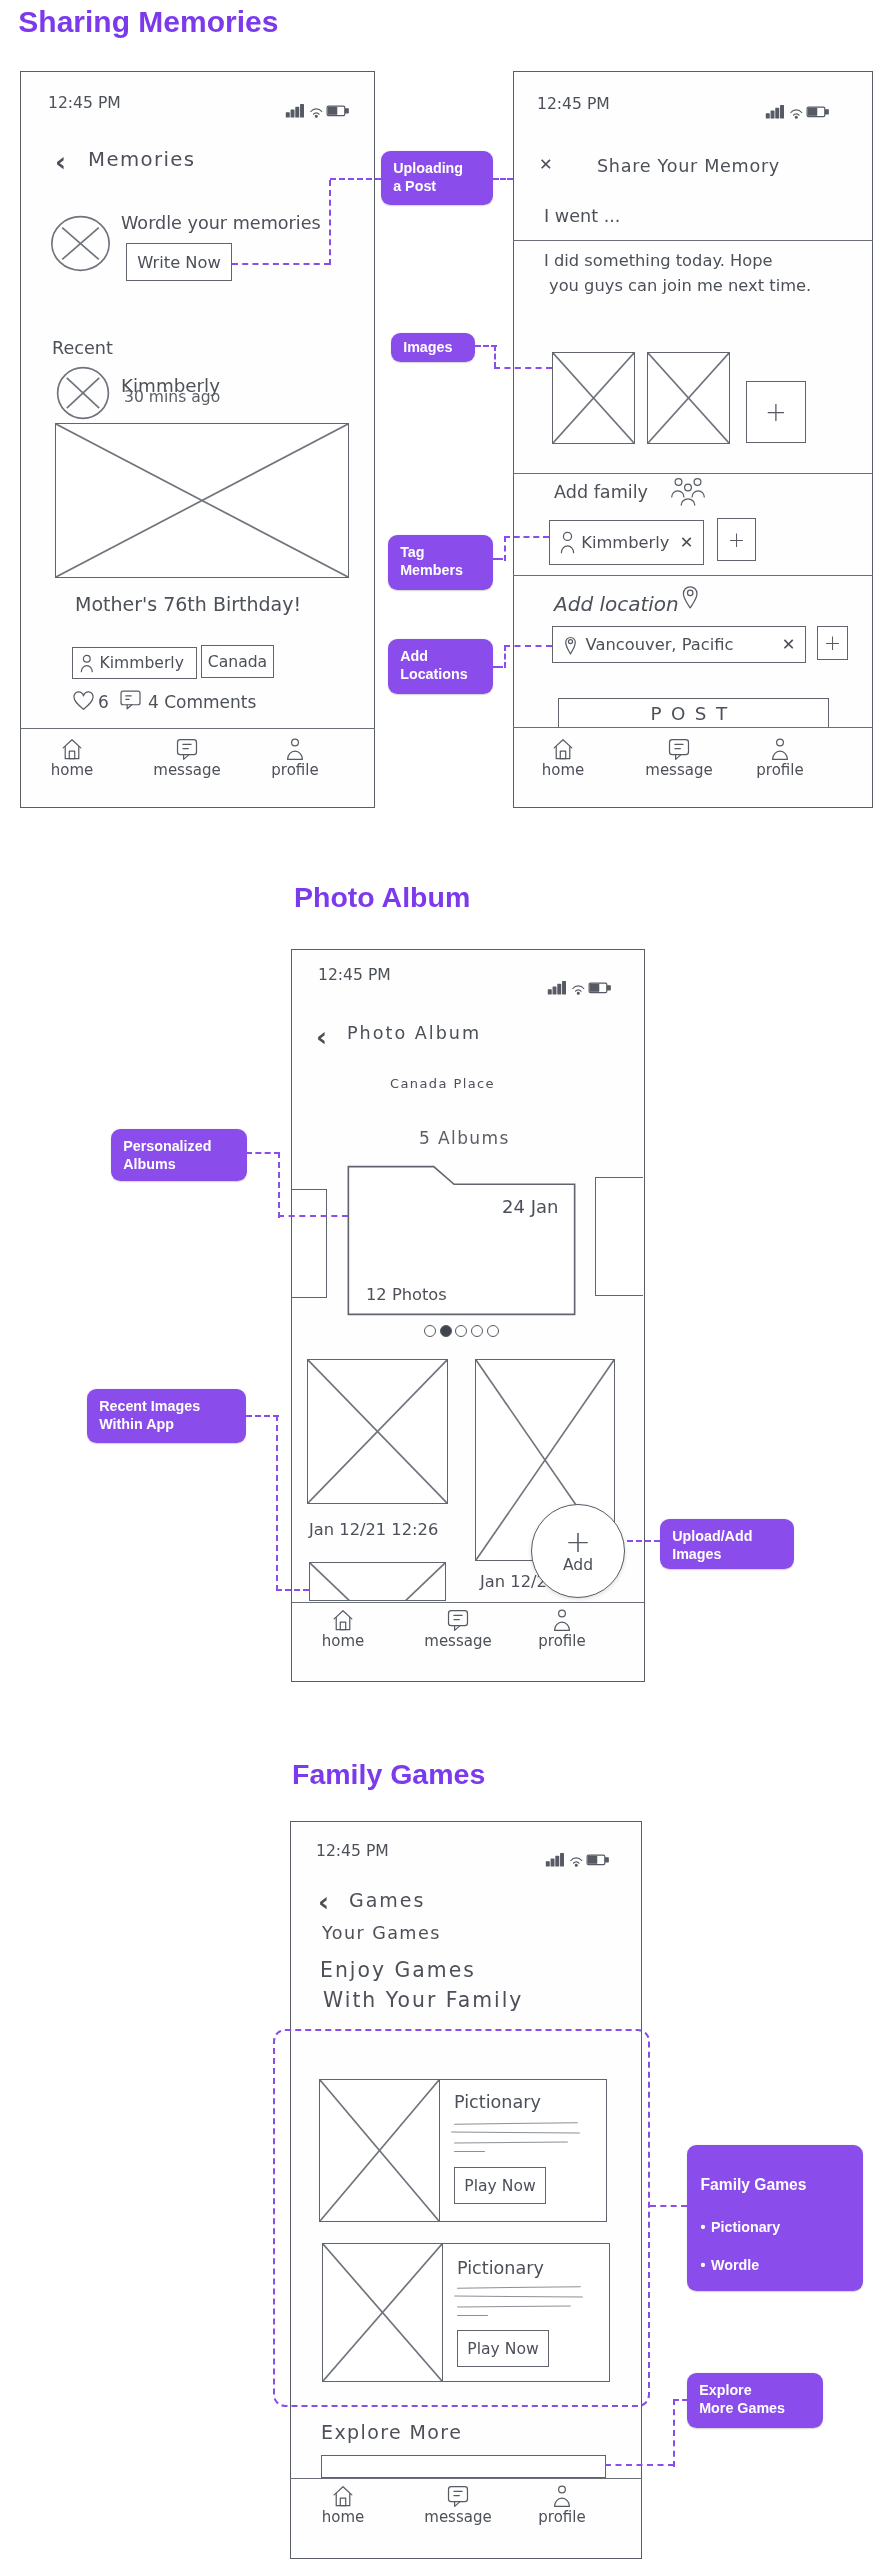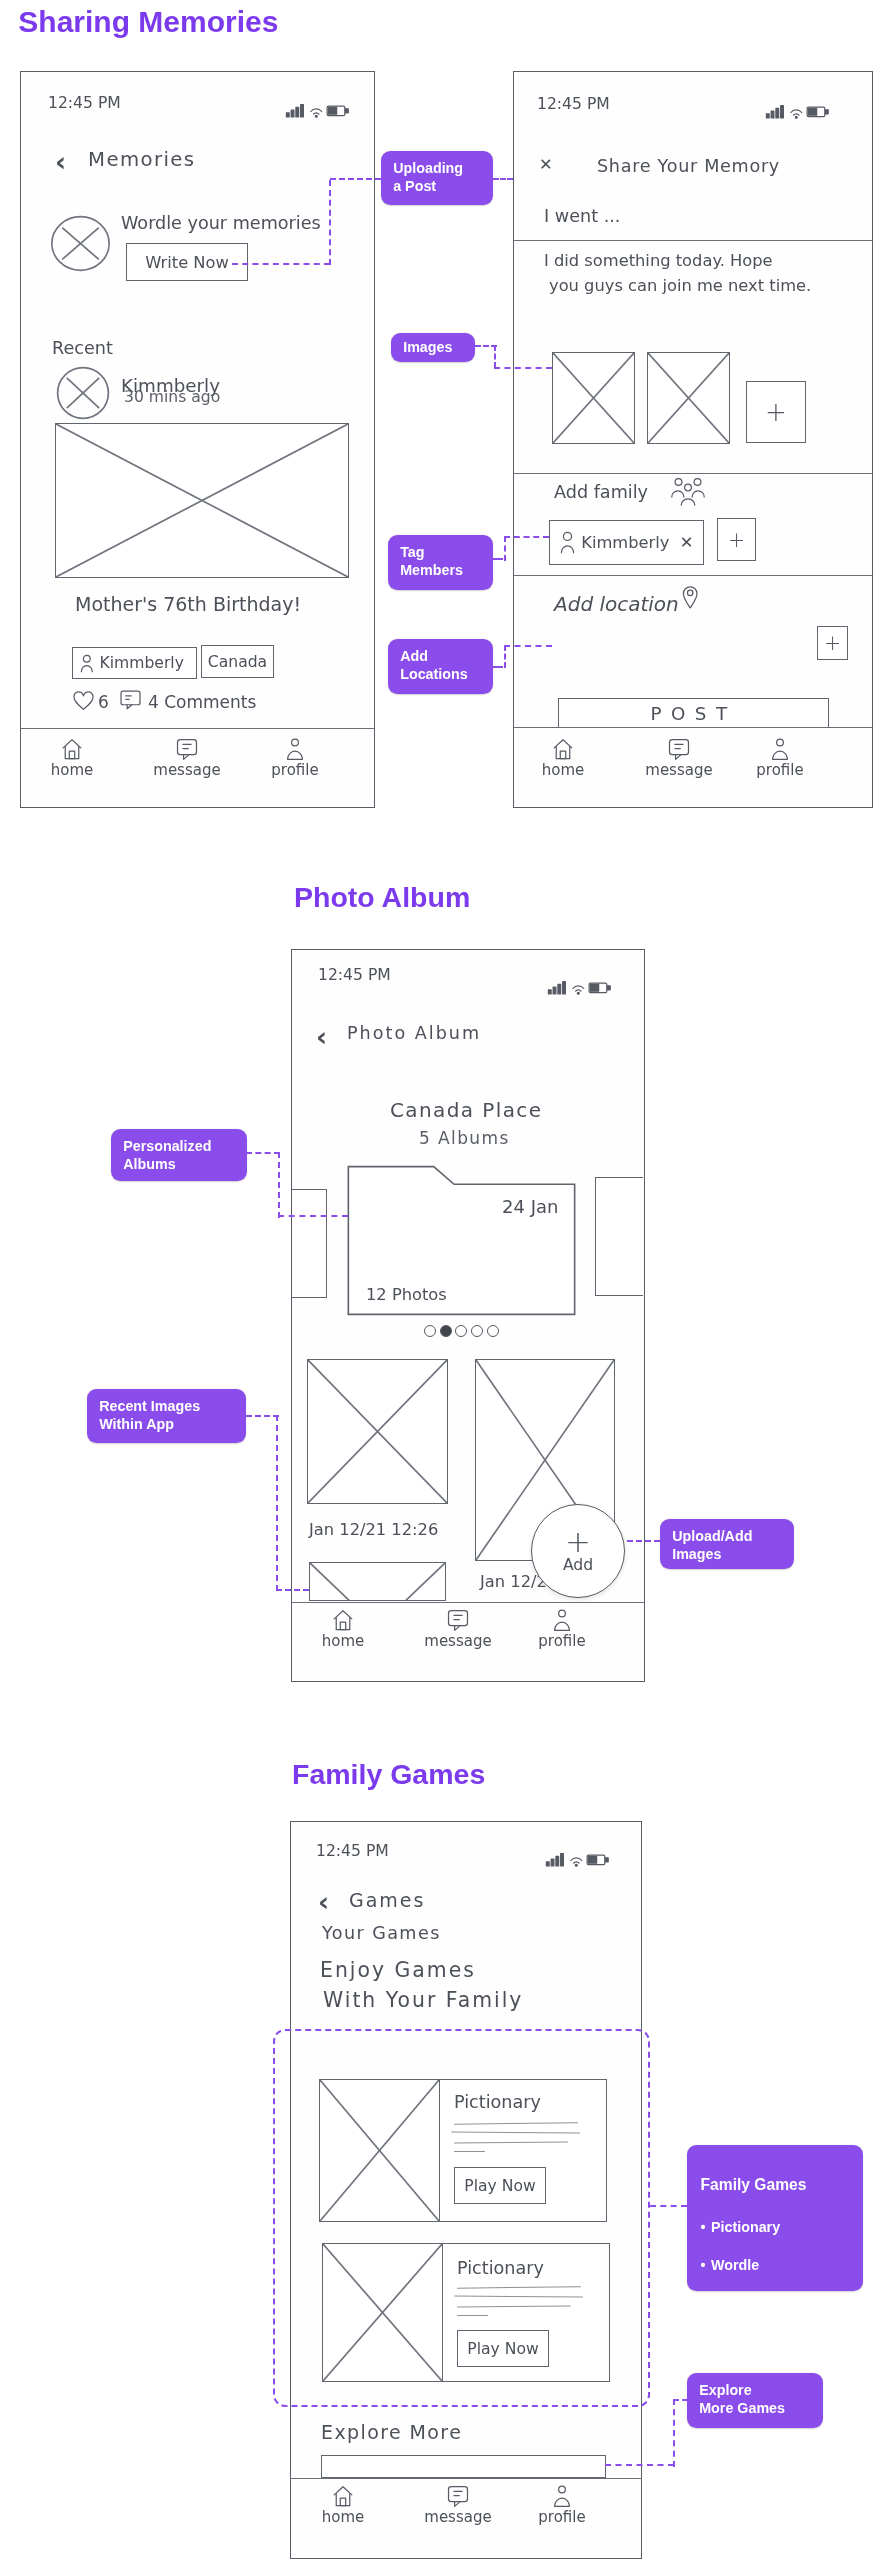--- a/index.html
+++ b/index.html
@@ -61,21 +61,21 @@
   <div class="a hand" style="left:88px;top:148px;font-size:19.7px;letter-spacing:1.4px;">Memories</div>
 
   <div class="a" style="left:50px;top:215px;width:61px;height:57px;">
     <svg class="xsvg" viewBox="0 0 100 100" preserveAspectRatio="none">
         <circle cx="50" cy="50" r="47"></circle>
         <line x1="20" y1="22" x2="80" y2="78"></line>
         <line x1="80" y1="22" x2="20" y2="78"></line>
       </svg>
   </div>
   <div class="a hand" style="left:121px;top:213px;font-size:17.6px;">Wordle your memories</div>
-  <div class="a bx flexc hand" style="left:126px;top:243px;width:122px;height:38px;font-size:16.3px;">Write Now</div>
+  <div class="a bx flexc hand" style="left:126px;top:243px;width:106px;height:38px;font-size:16.3px;">Write Now</div>
 
   <div class="a hand" style="left:52px;top:338px;font-size:17.6px;">Recent</div>
   <div class="a" style="left:56px;top:366px;width:54px;height:54px;">
     <svg class="xsvg" viewBox="0 0 100 100" preserveAspectRatio="none">
         <circle cx="50" cy="50" r="47"></circle>
         <line x1="20" y1="22" x2="80" y2="78"></line>
         <line x1="80" y1="22" x2="20" y2="78"></line>
       </svg>
   </div>
   <div class="a hand" style="left:121px;top:375px;font-size:18.3px;">Kimmberly</div>
@@ -207,20 +207,30 @@
   <div class="a bx flexc plus-sm" style="left:717px;top:518px;width:39px;height:43px;"></div>
   <div class="hr" style="left:513px;top:575px;width:360px;"></div>
 
   <div class="a hand" style="left:554px;top:592px;font-size:20px;font-style:italic;">Add location</div>
   <svg class="a" style="left:680px;top:584px;" width="20.4" height="26" viewBox="0 0 30 38">
       <g class="icn">
         <path d="M15 35 C9 26 5 21 5 14 a10 10 0 1 1 20 0 C25 21 21 26 15 35 Z"></path>
         <circle cx="15" cy="13" r="4"></circle>
       </g>
     </svg>
+  <div class="a bx" style="left:552px;top:626px;width:254px;height:37px;display:flex;align-items:center;gap:8.1px;padding:0 9.5px;">
+    <svg width="15" height="22" viewBox="0 0 22 32">
+        <g class="icn">
+          <path d="M11 29 C7 22 4 18 4 12 a7 7 0 1 1 14 0 C18 18 15 22 11 29 Z"></path>
+          <circle cx="11" cy="11" r="3"></circle>
+        </g>
+      </svg>
+    <span class="hand" style="font-size:16.3px;">Vancouver, Pacific</span>
+    <span class="close-x" style="margin-left:auto;"></span>
+  </div>
   <div class="a bx flexc plus-sm" style="left:817px;top:626px;width:31px;height:34px;"></div>
 
   <div class="a bx flexc hand" style="left:558px;top:698px;width:271px;height:30px;font-size:18.3px;letter-spacing:9.5px;">POST</div>
 
   <div class="hr" style="left:513px;top:727px;width:360px;"></div>
   <div class="a" style="left:529px;top:737px;width:68px;">
     <svg style="display:block;margin:0 auto;" width="26" height="24.4" viewBox="0 0 38 36">
         <g class="icn">
           <path d="M6 16 L19 4 L32 16"></path>
           <path d="M9 14 V32 H29 V14"></path>
@@ -285,21 +295,21 @@
     <path d="M38 14 a10 10 0 0 1 16 0" fill="none"></path>
         <path d="M42 18 a5 5 0 0 1 8 0" fill="none"></path>
         <circle cx="46" cy="21" r="1.4" fill="#565a63"></circle>
     <rect x="62" y="6" width="26" height="14" rx="2"></rect>
         <rect x="64" y="8" width="12" height="10" fill="#565a63"></rect>
         <rect x="89" y="10" width="4" height="6" fill="#565a63"></rect>
       </g>
   </svg>
   <span class="a chev" style="left:316px;top:1026px;"></span>
   <div class="a hand" style="left:347px;top:1023px;font-size:17.6px;letter-spacing:2px;">Photo Album</div>
-  <div class="a hand" style="left:390px;top:1098px;font-size:20px;letter-spacing:1.4px;">Canada Place</div>
+  <div class="a hand" style="left:390px;top:1076px;font-size:13px;letter-spacing:1.4px;">Canada Place</div>
   <div class="a hand2" style="left:419px;top:1128px;font-size:17px;letter-spacing:1.4px;">5 Albums</div>
 
   <div class="a bx" style="left:292px;top:1189px;width:35px;height:109px;border-left:none;"></div>
   <div class="a bx" style="left:595px;top:1177px;width:48px;height:119px;border-right:none;"></div>
 
   <svg class="a" style="left:347px;top:1165px;" width="229" height="151" viewBox="0 0 338 222">
     <polygon points="2,2 128,2 158,28 336,28 336,220 2,220" fill="#fff" stroke="#60646d" stroke-width="2.4"></polygon>
   </svg>
   <div class="a hand" style="left:502px;top:1196px;font-size:18px;">24 Jan</div>
   <div class="a hand" style="left:366px;top:1285px;font-size:16.3px;">12 Photos</div>

